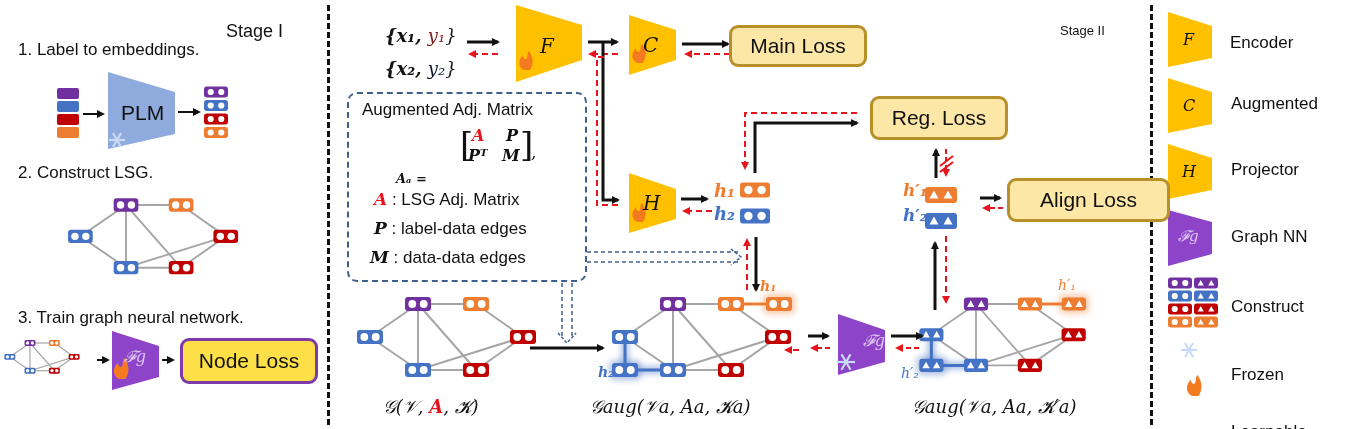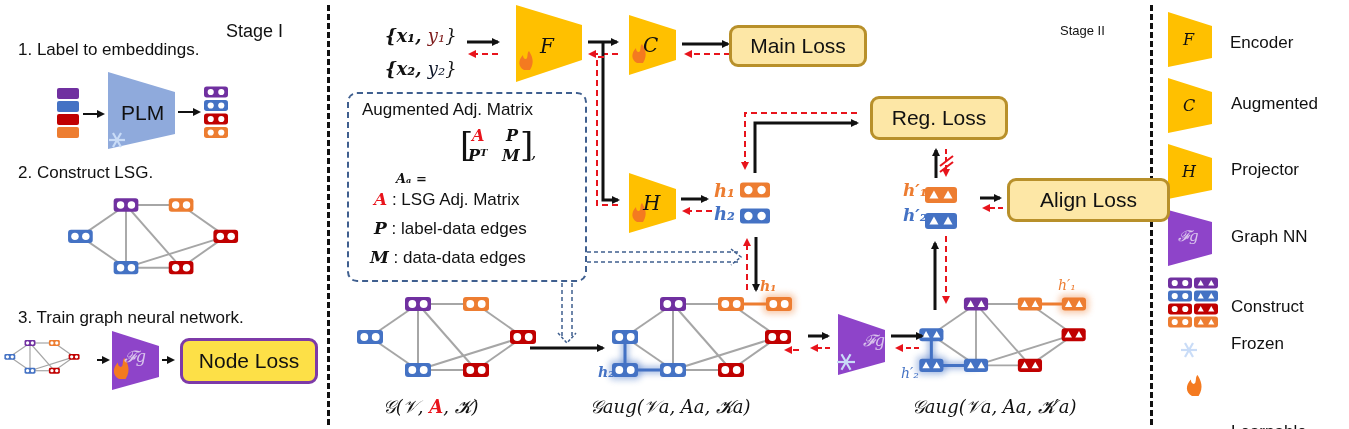--- a/index.html
+++ b/index.html
@@ -528,14 +528,14 @@
 
 <div class="abs math" style="left:1183px;top:30px;font-size:16px;">F</div>
 <div class="abs txt" style="left:1230px;top:33px;">Encoder</div>
 <div class="abs math" style="left:1183px;top:96px;font-size:16px;">C</div>
 <div class="abs txt" style="left:1231px;top:94px;">Augmented</div>
 <div class="abs math" style="left:1182px;top:162px;font-size:16px;">H</div>
 <div class="abs txt" style="left:1231px;top:160px;">Projector</div>
 <div class="abs math" style="left:1178px;top:227px;font-size:15px;color:#d9c4ec;">𝓕g</div>
 <div class="abs txt" style="left:1231px;top:227px;">Graph NN</div>
 <div class="abs txt" style="left:1231px;top:297px;">Construct</div>
-<div class="abs txt" style="left:1231px;top:334px;">Frozen</div>
+<div class="abs txt" style="left:1231px;top:365px;">Frozen</div>
 <div class="abs txt" style="left:1231px;top:384px;margin-top:38px;">Learnable</div>
 
 </body></html>

